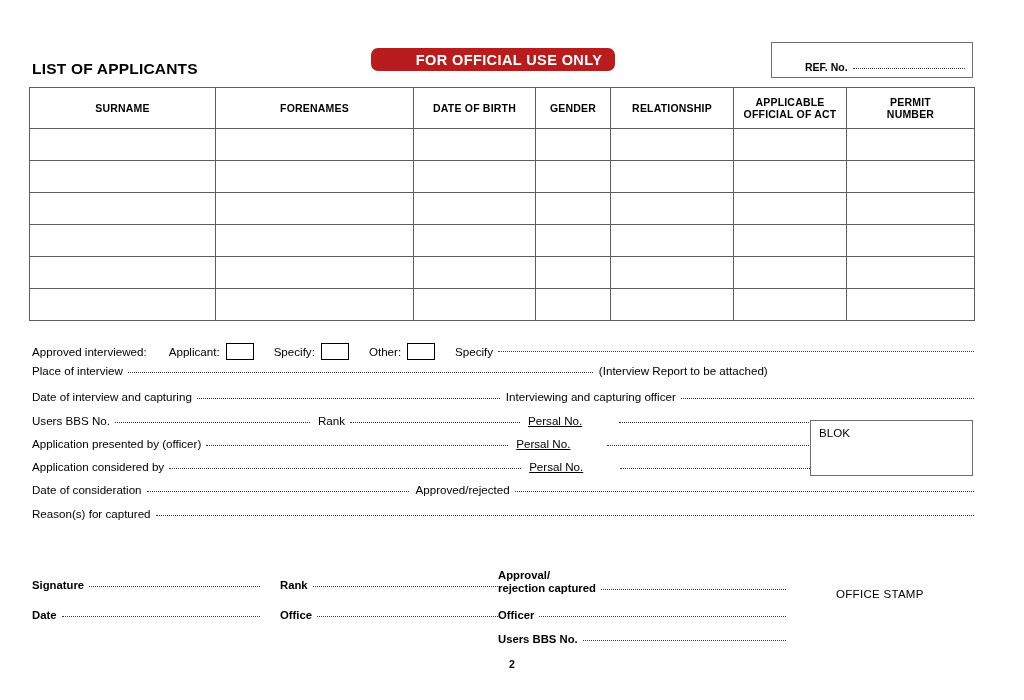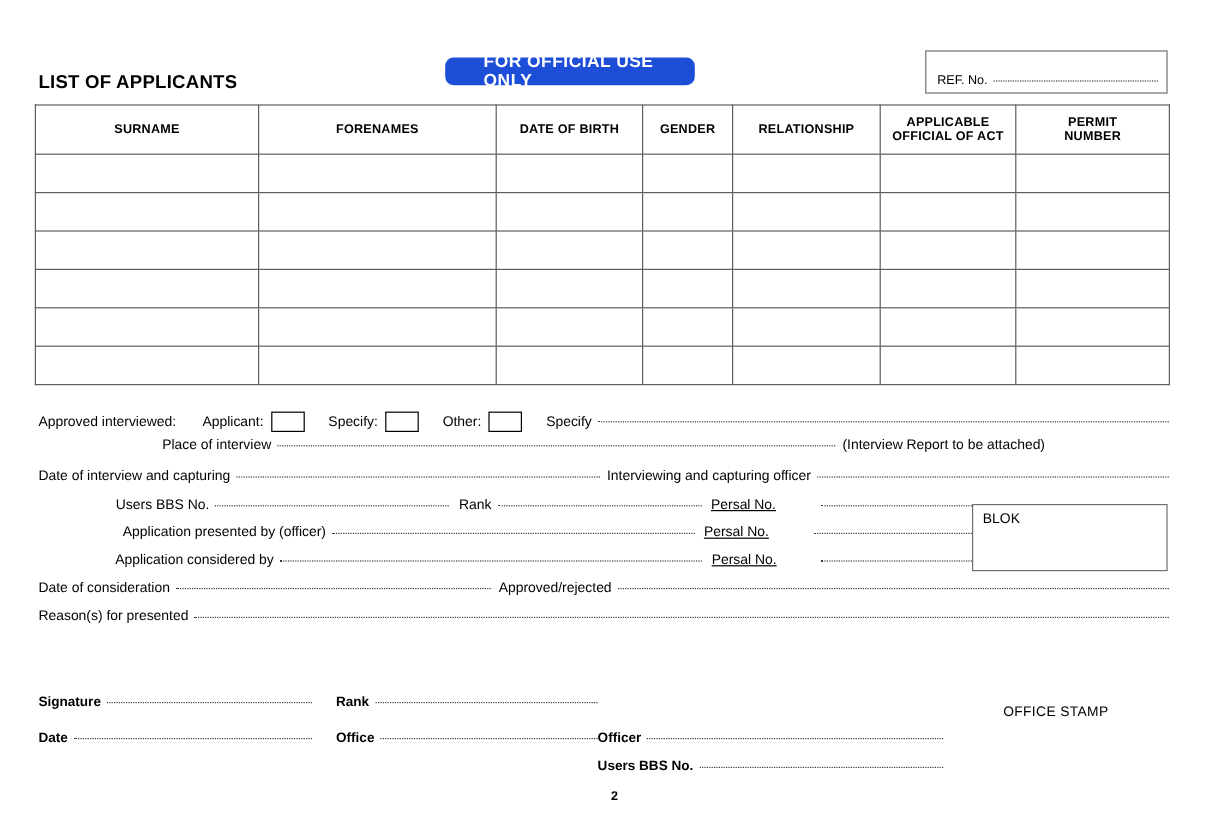--- a/index.html
+++ b/index.html
@@ -17,38 +17,38 @@
   .page { position: absolute; inset: 0; }
 
   
   .header { position: absolute; left: 0; right: 0; top: 38px; height: 48px; }
   .form-title {
     position: absolute; left: 32px; top: 22px;
     font-size: 15.5px; font-weight: bold; letter-spacing: .2px;
   }
   .official-badge {
     position: absolute; left: 371px; top: 10px;
-    width: 208px; height: 23px;
-    background: #1d4ed8; color: #ffffff;
+    width: 244px; height: 23px;
+    background: #b91c1c; color: #ffffff;
     border-radius: 7px;
     font-size: 14.5px; font-weight: bold; letter-spacing: .4px;
     display: flex; align-items: center; justify-content: center; padding-left: 32px;
   }
   .ref-box {
     position: absolute; left: 771px; top: 4px;
     width: 202px; height: 36px;
     border: 1.5px solid #6e6e6e;
     background: #ffffff;
   }
   .ref-inner {
     position: absolute; left: 9px; right: 7px; bottom: 4px;
     display: flex; align-items: baseline;
     font-size: 10.5px;
   }
-  .ref-label { font-weight: normal; white-space: nowrap; }
+  .ref-label { font-weight: bold; white-space: nowrap; margin-left: 24px; }
 
   
   .dots {
     flex: 1 1 auto;
     border-bottom: 1.6px dotted #3a3a3a;
     margin-left: 5px;
     position: relative; top: -2px;
     min-width: 10px;
   }
 
@@ -76,21 +76,20 @@
 
   
   .interview-block {
     position: absolute; left: 32px; top: 340px;
     width: 942px;
     font-size: 11.6px;
   }
   .frow {
     display: flex; align-items: baseline;
     height: 23.5px;
-    justify-content: center;
   }
   .frow .lbl { white-space: nowrap; }
 
   .checkrow { display: flex; align-items: center; height: 23.5px; }
   .checkrow .lbl { white-space: nowrap; }
   .cbox {
     display: inline-block;
     width: 28px; height: 17px;
     border: 1.5px solid #000000;
     background: #ffffff;
@@ -292,21 +291,21 @@
     </div>
 
     <div class="frow" style="height:24px">
       <span class="lbl">Date of consideration</span>
       <span class="dots" style="flex:0 0 262px"></span>
       <span class="lbl" style="margin-left:7px">Approved/rejected</span>
       <span class="dots"></span>
     </div>
 
     <div class="frow" style="height:24px">
-      <span class="lbl">Reason(s) for presented</span>
+      <span class="lbl">Reason(s) for captured</span>
       <span class="dots"></span>
     </div>
 
   </div>
 
   <div class="blok-box">
     <span class="blok-text">BLOK</span>
   </div>
 
   <div class="sig-block">
@@ -315,20 +314,27 @@
       <div class="sig-cell" style="left:0; top:6px; width:228px;">
         <span class="lbl">Signature</span>
         <span class="dots"></span>
       </div>
 
       <div class="sig-cell" style="left:248px; top:6px; width:218px;">
         <span class="lbl">Rank</span>
         <span class="dots"></span>
       </div>
 
+      <div style="position:absolute; left:466px; top:-4px; width:288px;">
+        <div style="line-height:12.5px;">Approval/</div>
+        <div style="display:flex; align-items:baseline;">
+          <span class="lbl" style="white-space:nowrap;">rejection captured</span>
+          <span class="dots"></span>
+        </div>
+      </div>
 
       <div class="sig-cell" style="left:0; top:36px; width:228px;">
         <span class="lbl">Date</span>
         <span class="dots"></span>
       </div>
 
       <div class="sig-cell" style="left:248px; top:36px; width:218px;">
         <span class="lbl">Office</span>
         <span class="dots"></span>
       </div>

